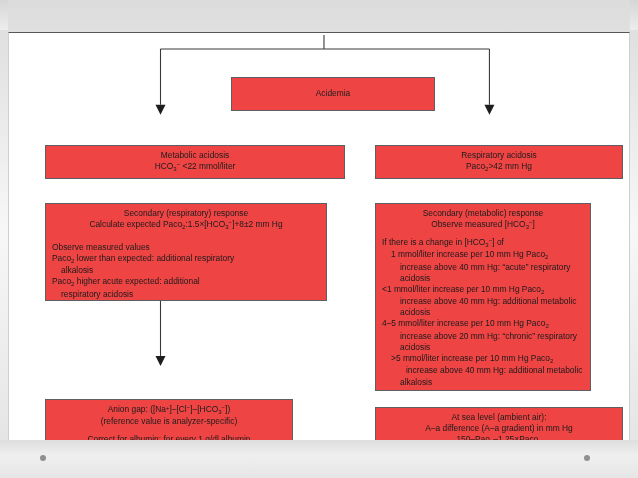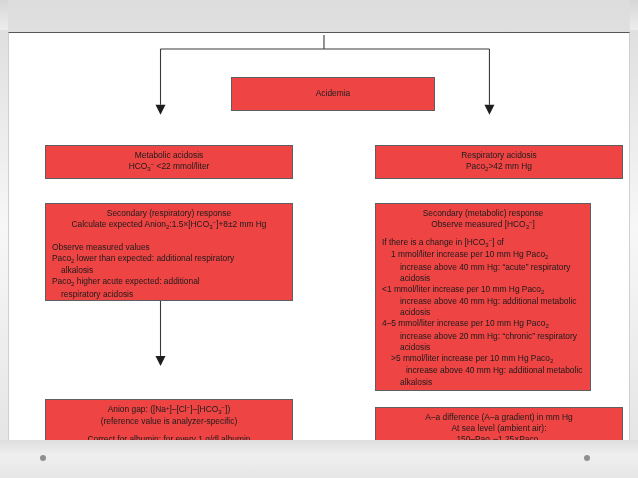--- a/index.html
+++ b/index.html
@@ -54,25 +54,25 @@
     padding:4px 6px;
   }
   .node .ctr{text-align:center;}
   .node .lft{text-align:left;}
   .ind{padding-left:9px;}
   sub{font-size:.72em;vertical-align:-.25em;}
   sup{font-size:.72em;vertical-align:.38em;}
 
   #node-acidemia{left:222px;top:44px;width:204px;height:34px;
      display:flex;flex-direction:column;justify-content:center;}
-  #node-metabolic-acidosis{left:36px;top:112px;width:248px;height:34px;
+  #node-metabolic-acidosis{left:36px;top:112px;width:300px;height:34px;
      display:flex;flex-direction:column;justify-content:center;}
   #node-respiratory-acidosis{left:366px;top:112px;width:248px;height:34px;
      display:flex;flex-direction:column;justify-content:center;}
-  #node-secondary-respiratory{left:36px;top:170px;width:248px;height:98px;}
+  #node-secondary-respiratory{left:36px;top:170px;width:282px;height:98px;}
   #node-secondary-metabolic{left:366px;top:170px;width:216px;height:188px;}
   #node-anion-gap{left:36px;top:366px;width:248px;height:76px;}
   #node-aa-gradient{left:366px;top:374px;width:248px;height:58px;}
 
   #connectors{position:absolute;inset:0;}
   #connectors line{stroke:#3a3a3a;stroke-width:1.1;}
   #connectors polygon{fill:#1e1e1e;}
 </style>
 </head>
 <body>
@@ -119,21 +119,21 @@
         <div class="ctr"><span>HCO</span><sub>3</sub><sup>−</sup><span> &lt;22 mmol/liter</span></div>
       </div>
 
       <div class="node" id="node-respiratory-acidosis">
         <div class="ctr">Respiratory acidosis</div>
         <div class="ctr"><span>Paco</span><sub>2</sub><span>&gt;42 mm Hg</span></div>
       </div>
 
       <div class="node" id="node-secondary-respiratory">
         <div class="ctr">Secondary (respiratory) response</div>
-        <div class="ctr"><span>Calculate expected Anion</span><sub>2</sub><span>:1.5×[HCO</span><sub>3</sub><sup>−</sup><span>]+8±2 mm Hg</span></div>
+        <div class="ctr"><span>Calculate expected Paco</span><sub>2</sub><span>:1.5×[HCO</span><sub>3</sub><sup>−</sup><span>]+8±2 mm Hg</span></div>
         <div class="lft" style="margin-top:10px">Observe measured values</div>
         <div class="lft"><span>Paco</span><sub>2</sub><span> lower than expected: additional respiratory</span></div>
         <div class="lft ind">alkalosis</div>
         <div class="lft"><span>Paco</span><sub>2</sub><span> higher acute expected: additional</span></div>
         <div class="lft ind">respiratory acidosis</div>
       </div>
 
       <div class="node" id="node-secondary-metabolic">
         <div class="ctr">Secondary (metabolic) response</div>
         <div class="ctr"><span>Observe measured [HCO</span><sub>3</sub><sup>−</sup><span>]</span></div>
@@ -159,22 +159,22 @@
 
       <div class="node" id="node-anion-gap">
         <div class="ctr"><span>Anion gap: ([Na</span><sup>+</sup><span>]–[Cl</span><sup>−</sup><span>]–[HCO</span><sub>3</sub><sup>−</sup><span>])</span></div>
         <div class="ctr">(reference value is analyzer-specific)</div>
         <div class="ctr" style="margin-top:6px">Correct for albumin: for every 1 g/dl albumin</div>
         <div class="lft" style="padding-left:22px">decrease, increase calculated anion gap</div>
         <div class="lft" style="padding-left:22px">by 2.5 mmol/liter</div>
       </div>
 
       <div class="node" id="node-aa-gradient">
+        <div class="ctr">At sea level (ambient air):</div>
         <div class="ctr">A–a difference (A–a gradient) in mm Hg</div>
-        <div class="ctr">At sea level (ambient air):</div>
         <div class="ctr"><span>150–Pao</span><sub>2</sub><span>–1.25×Paco</span><sub>2</sub></div>
       </div>
 
     </div>
   </div>
 
   <div id="footer-band">
     <div class="footer-dot" id="footer-dot-left"></div>
     <div class="footer-dot" id="footer-dot-right"></div>
   </div>

